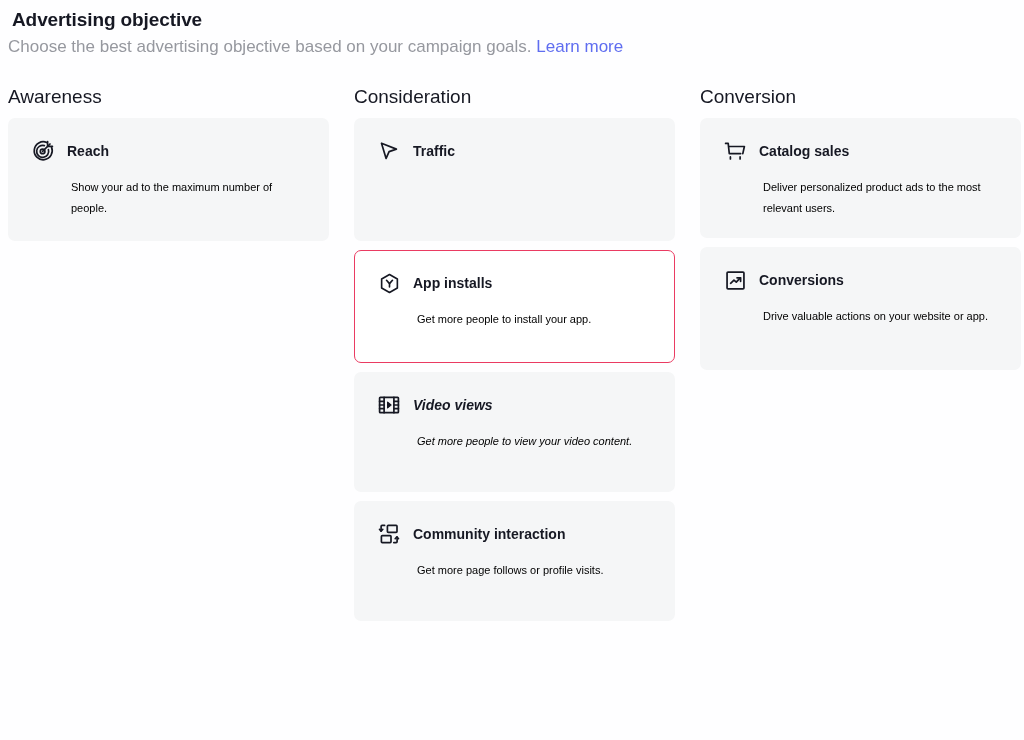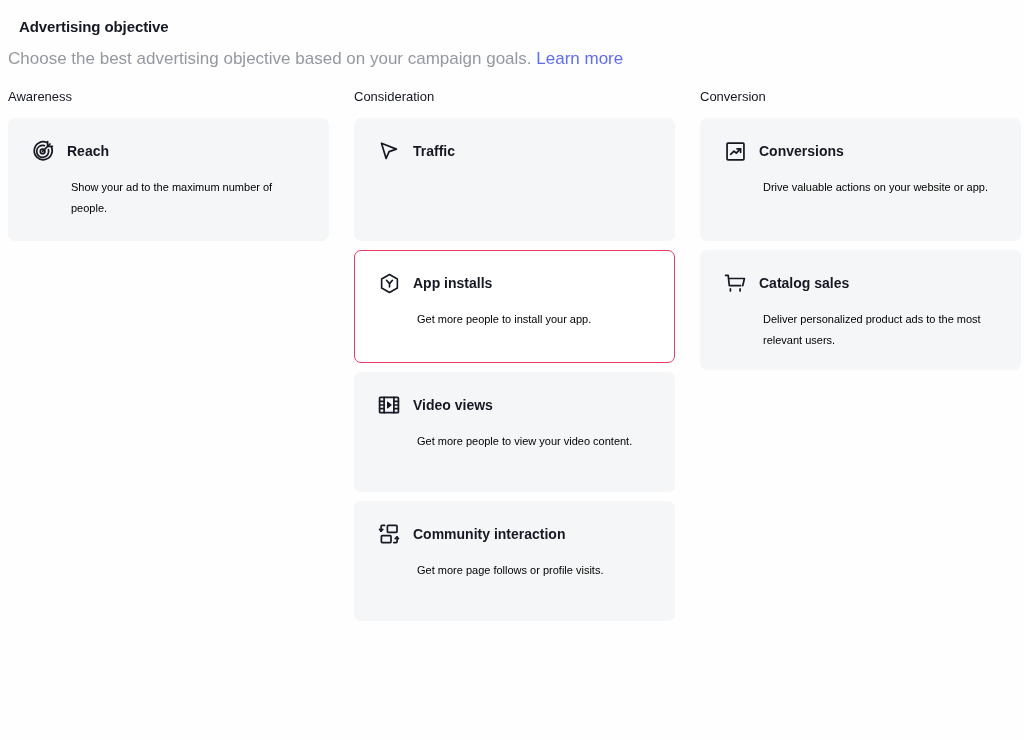--- a/index.html
+++ b/index.html
@@ -13,25 +13,25 @@
   #page {
     position: relative;
     width: 1024px; height: 740px;
     background: #fefeff;
     overflow: hidden;
   }
 
   
   .page-header { padding: 4px 0 0 8px; }
   .page-title {
-    font-size: 15px;
+    font-size: 19px;
     font-weight: bold;
     color: #161823;
     letter-spacing: -0.1px;
-    margin: 11px;
+    margin: 4px;
     line-height: 24px;
   }
   .page-sub {
     margin: 6px 0 0 0;
     font-size: 17px;
     color: #96989f;
     line-height: 17px;
   }
   .learn-more {
     color: #5f6df0;
@@ -43,21 +43,21 @@
   .columns {
     position: absolute;
     top: 88px; left: 0;
     width: 1024px;
     display: flex;
     gap: 25px;
     padding: 0 0 0 8px;
   }
   .column { width: 321px; flex: 0 0 321px; }
   .column-title {
-    font-size: 13px;
+    font-size: 19px;
     color: #161823;
     font-weight: normal;
     margin: 0 0 12px 0;
     line-height: 18px;
   }
 
   
   .card {
     position: relative;
     background: #f5f6f7;
@@ -98,21 +98,21 @@
     color: #000000;
     line-height: 21px;
     max-width: 243px;
   }
   .card.selected .card-desc { max-width: 250px; }
 
   
   .h-reach   { height: 123px; }
   .h-traffic { height: 123px; }
   .h-app     { height: 113px; margin-top: 8px; }
-  .h-video   { height: 120px; }
+  .h-video   { height: 120px; font-style: italic; }
   .h-lead    { height: 117px; }
   .h-comm    { height: 120px; }
   .h-conv    { height: 123px; }
   .h-cat     { height: 120px; }
 
   .col-consideration .card:first-of-type { margin-bottom: 9px; }
 </style>
 </head>
 <body>
 
@@ -207,43 +207,43 @@
           </span>
           <span class="card-title">Community interaction</span>
         </div>
         <div class="card-desc">Get more page follows or profile visits.</div>
       </div>
     </div>
 
     <div class="column col-conversion">
       <div class="column-title">Conversion</div>
 
+      <div class="card h-cat">
+        <div class="card-head">
+          <span class="card-icon">
+            <svg width="24" height="24" viewBox="0 0 24 24" fill="none" stroke="currentColor" stroke-width="1.7" stroke-linecap="round" stroke-linejoin="round">
+              <path d="M2.6 4.4h2.6l1.1 10.2h11.4"></path>
+              <path d="M6.3 7.5h15.1l-1.6 7.1"></path>
+              <path d="M7.4 17.9v2.1M17.1 17.9v2.1"></path>
+            </svg>
+          </span>
+          <span class="card-title">Catalog sales</span>
+        </div>
+        <div class="card-desc">Deliver personalized product ads to the most relevant users.</div>
+      </div>
+
       <div class="card h-conv">
         <div class="card-head">
           <span class="card-icon">
             <svg width="23" height="23" viewBox="0 0 24 24" fill="none" stroke="currentColor" stroke-width="1.8" stroke-linecap="round" stroke-linejoin="round">
               <rect x="3.2" y="3.2" width="17.6" height="17.6" rx="1"></rect>
               <path d="M6.9 14.9 10.4 11.6l2.4 2.1 4.2-4.5"></path>
               <path d="M13.6 9.2h3.7v3.6"></path>
             </svg>
           </span>
           <span class="card-title">Conversions</span>
         </div>
         <div class="card-desc">Drive valuable actions on your website or app.</div>
       </div>
-
-      <div class="card h-cat">
-        <div class="card-head">
-          <span class="card-icon">
-            <svg width="24" height="24" viewBox="0 0 24 24" fill="none" stroke="currentColor" stroke-width="1.7" stroke-linecap="round" stroke-linejoin="round">
-              <path d="M2.6 4.4h2.6l1.1 10.2h11.4"></path>
-              <path d="M6.3 7.5h15.1l-1.6 7.1"></path>
-              <path d="M7.4 17.9v2.1M17.1 17.9v2.1"></path>
-            </svg>
-          </span>
-          <span class="card-title">Catalog sales</span>
-        </div>
-        <div class="card-desc">Deliver personalized product ads to the most relevant users.</div>
-      </div>
     </div>
 
   </div>
 </div>
 
 </body></html>

